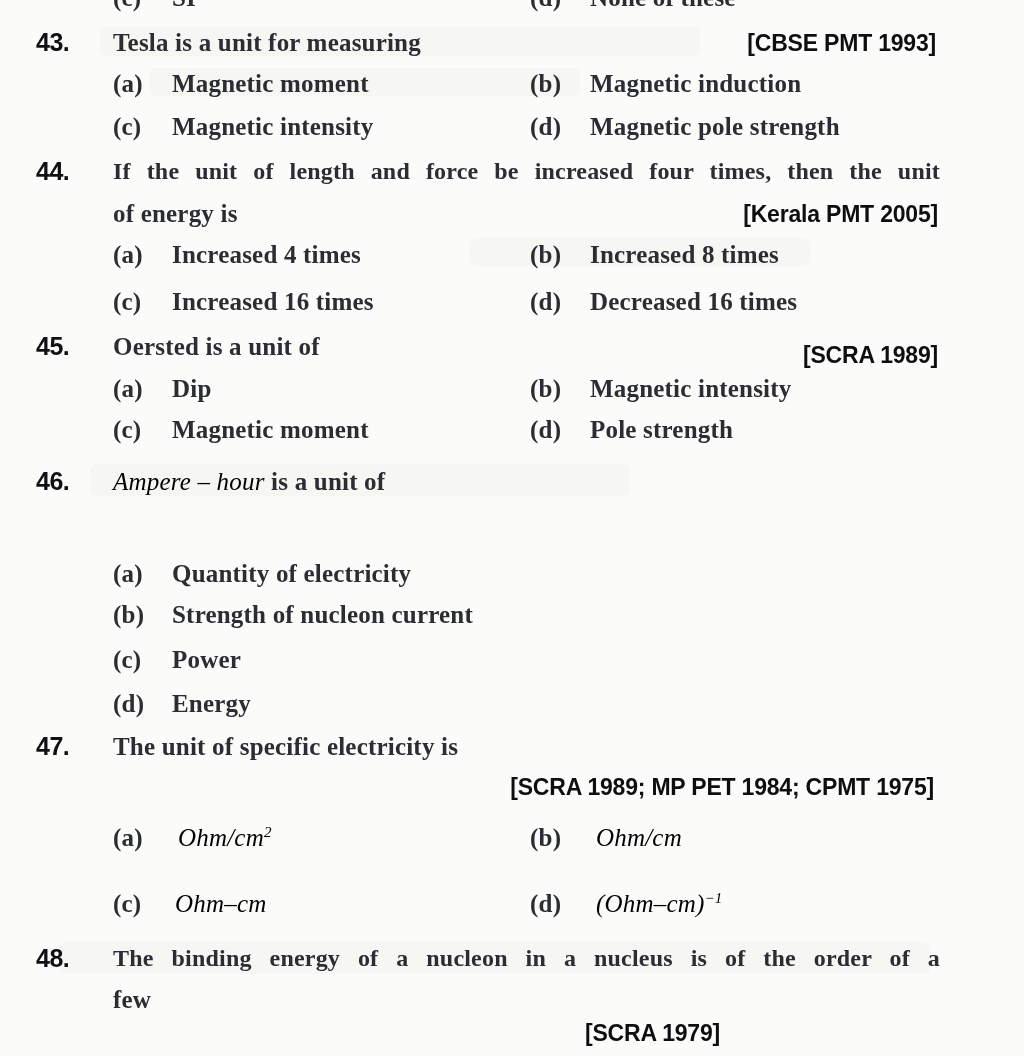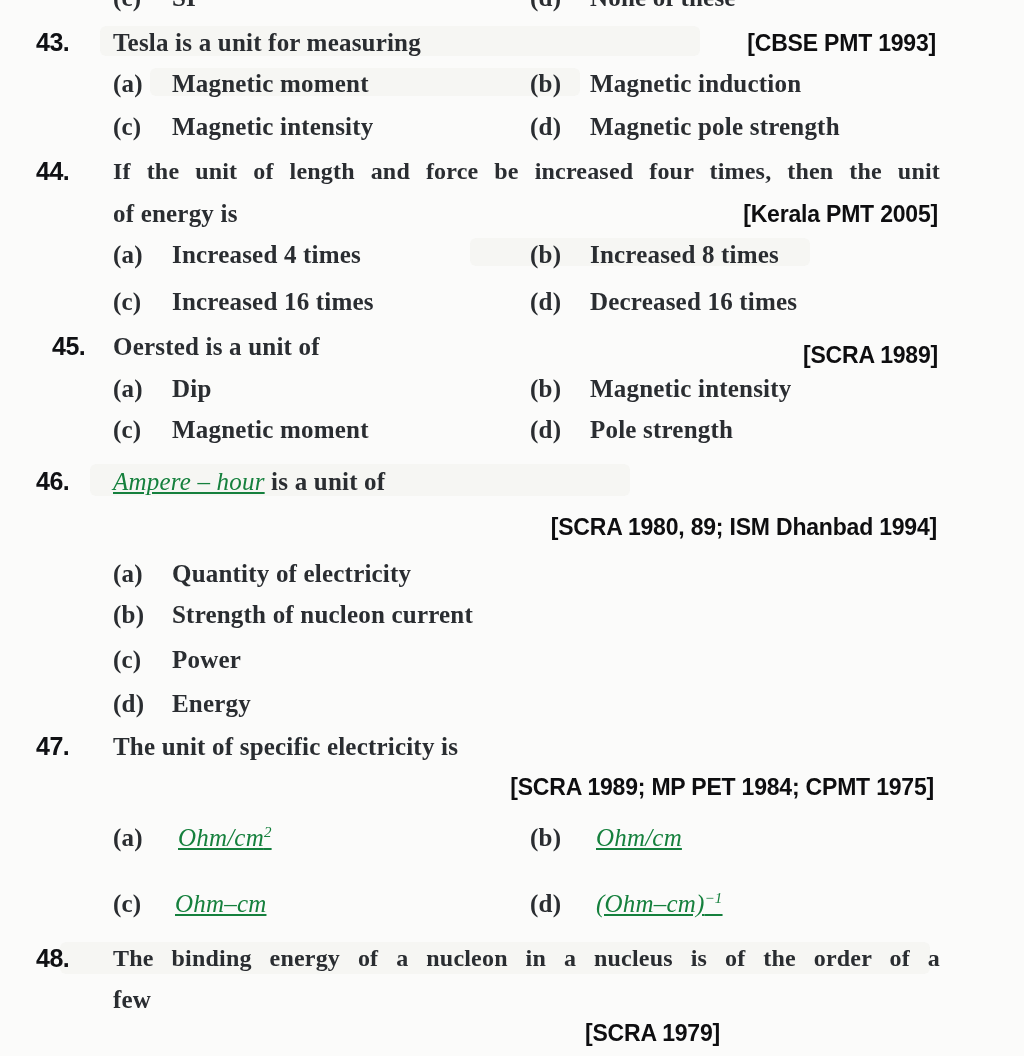--- a/index.html
+++ b/index.html
@@ -18,21 +18,21 @@
     font-weight:700; font-size:25px; color:#101114;
     letter-spacing:-0.5px;
   }
   .qtext, .olabel, .otext {
     font-size:25px; font-weight:600; letter-spacing:0.2px;
   }
   .cite {
     font-family:"Liberation Sans","DejaVu Sans",sans-serif;
     font-weight:700; font-size:23px; color:#0e0e10; letter-spacing:-0.2px;
   }
-  .italic { font-style:italic; font-weight:500; color:#15803d;text-decoration:underline; }
+  .italic { font-style:italic; font-weight:500; color:#000000; }
   .just {
     width:827px; white-space:normal;
     text-align:justify; text-align-last:justify;
     font-size:24px;
   }
   sup { font-size:15px; line-height:0; }
   .smudge { position:absolute; background:#f3f3f0; opacity:0.65; border-radius:6px; }
   .clip-top { overflow:visible; }
 </style>
 </head>
@@ -69,35 +69,34 @@
   <span class="abs cite" style="right:86px;top:200px;">[Kerala PMT 2005]</span>
   <span class="abs olabel" style="left:113px;top:239px;">(a)</span>
   <span class="abs otext" style="left:172px;top:239px;">Increased 4 times</span>
   <span class="abs olabel" style="left:530px;top:239px;">(b)</span>
   <span class="abs otext" style="left:590px;top:239px;">Increased 8 times</span>
   <span class="abs olabel" style="left:113px;top:286px;">(c)</span>
   <span class="abs otext" style="left:172px;top:286px;">Increased 16 times</span>
   <span class="abs olabel" style="left:530px;top:286px;">(d)</span>
   <span class="abs otext" style="left:590px;top:286px;">Decreased 16 times</span>
 
-  <span class="abs qnum" style="left:36px;top:331px;margin-left:16px;">45.</span>
+  <span class="abs qnum" style="left:36px;top:331px;">45.</span>
   <span class="abs qtext" style="left:113px;top:331px;">Oersted is a unit of</span>
   <span class="abs cite" style="right:86px;top:341px;">[SCRA 1989]</span>
   <span class="abs olabel" style="left:113px;top:373px;">(a)</span>
   <span class="abs otext" style="left:172px;top:373px;">Dip</span>
   <span class="abs olabel" style="left:530px;top:373px;">(b)</span>
   <span class="abs otext" style="left:590px;top:373px;">Magnetic intensity</span>
   <span class="abs olabel" style="left:113px;top:414px;">(c)</span>
   <span class="abs otext" style="left:172px;top:414px;">Magnetic moment</span>
   <span class="abs olabel" style="left:530px;top:414px;">(d)</span>
   <span class="abs otext" style="left:590px;top:414px;">Pole strength</span>
 
   <span class="abs qnum" style="left:36px;top:466px;">46.</span>
   <span class="abs qtext" style="left:113px;top:466px;"><span class="italic">Ampere – hour</span><span> is a unit of</span></span>
-  <span class="abs cite" style="right:87px;top:513px;">[SCRA 1980, 89; ISM Dhanbad 1994]</span>
   <span class="abs olabel" style="left:113px;top:558px;">(a)</span>
   <span class="abs otext" style="left:172px;top:558px;">Quantity of electricity</span>
   <span class="abs olabel" style="left:113px;top:599px;">(b)</span>
   <span class="abs otext" style="left:172px;top:599px;">Strength of nucleon current</span>
   <span class="abs olabel" style="left:113px;top:644px;">(c)</span>
   <span class="abs otext" style="left:172px;top:644px;">Power</span>
   <span class="abs olabel" style="left:113px;top:688px;">(d)</span>
   <span class="abs otext" style="left:172px;top:688px;">Energy</span>
 
   <span class="abs qnum" style="left:36px;top:731px;">47.</span>

